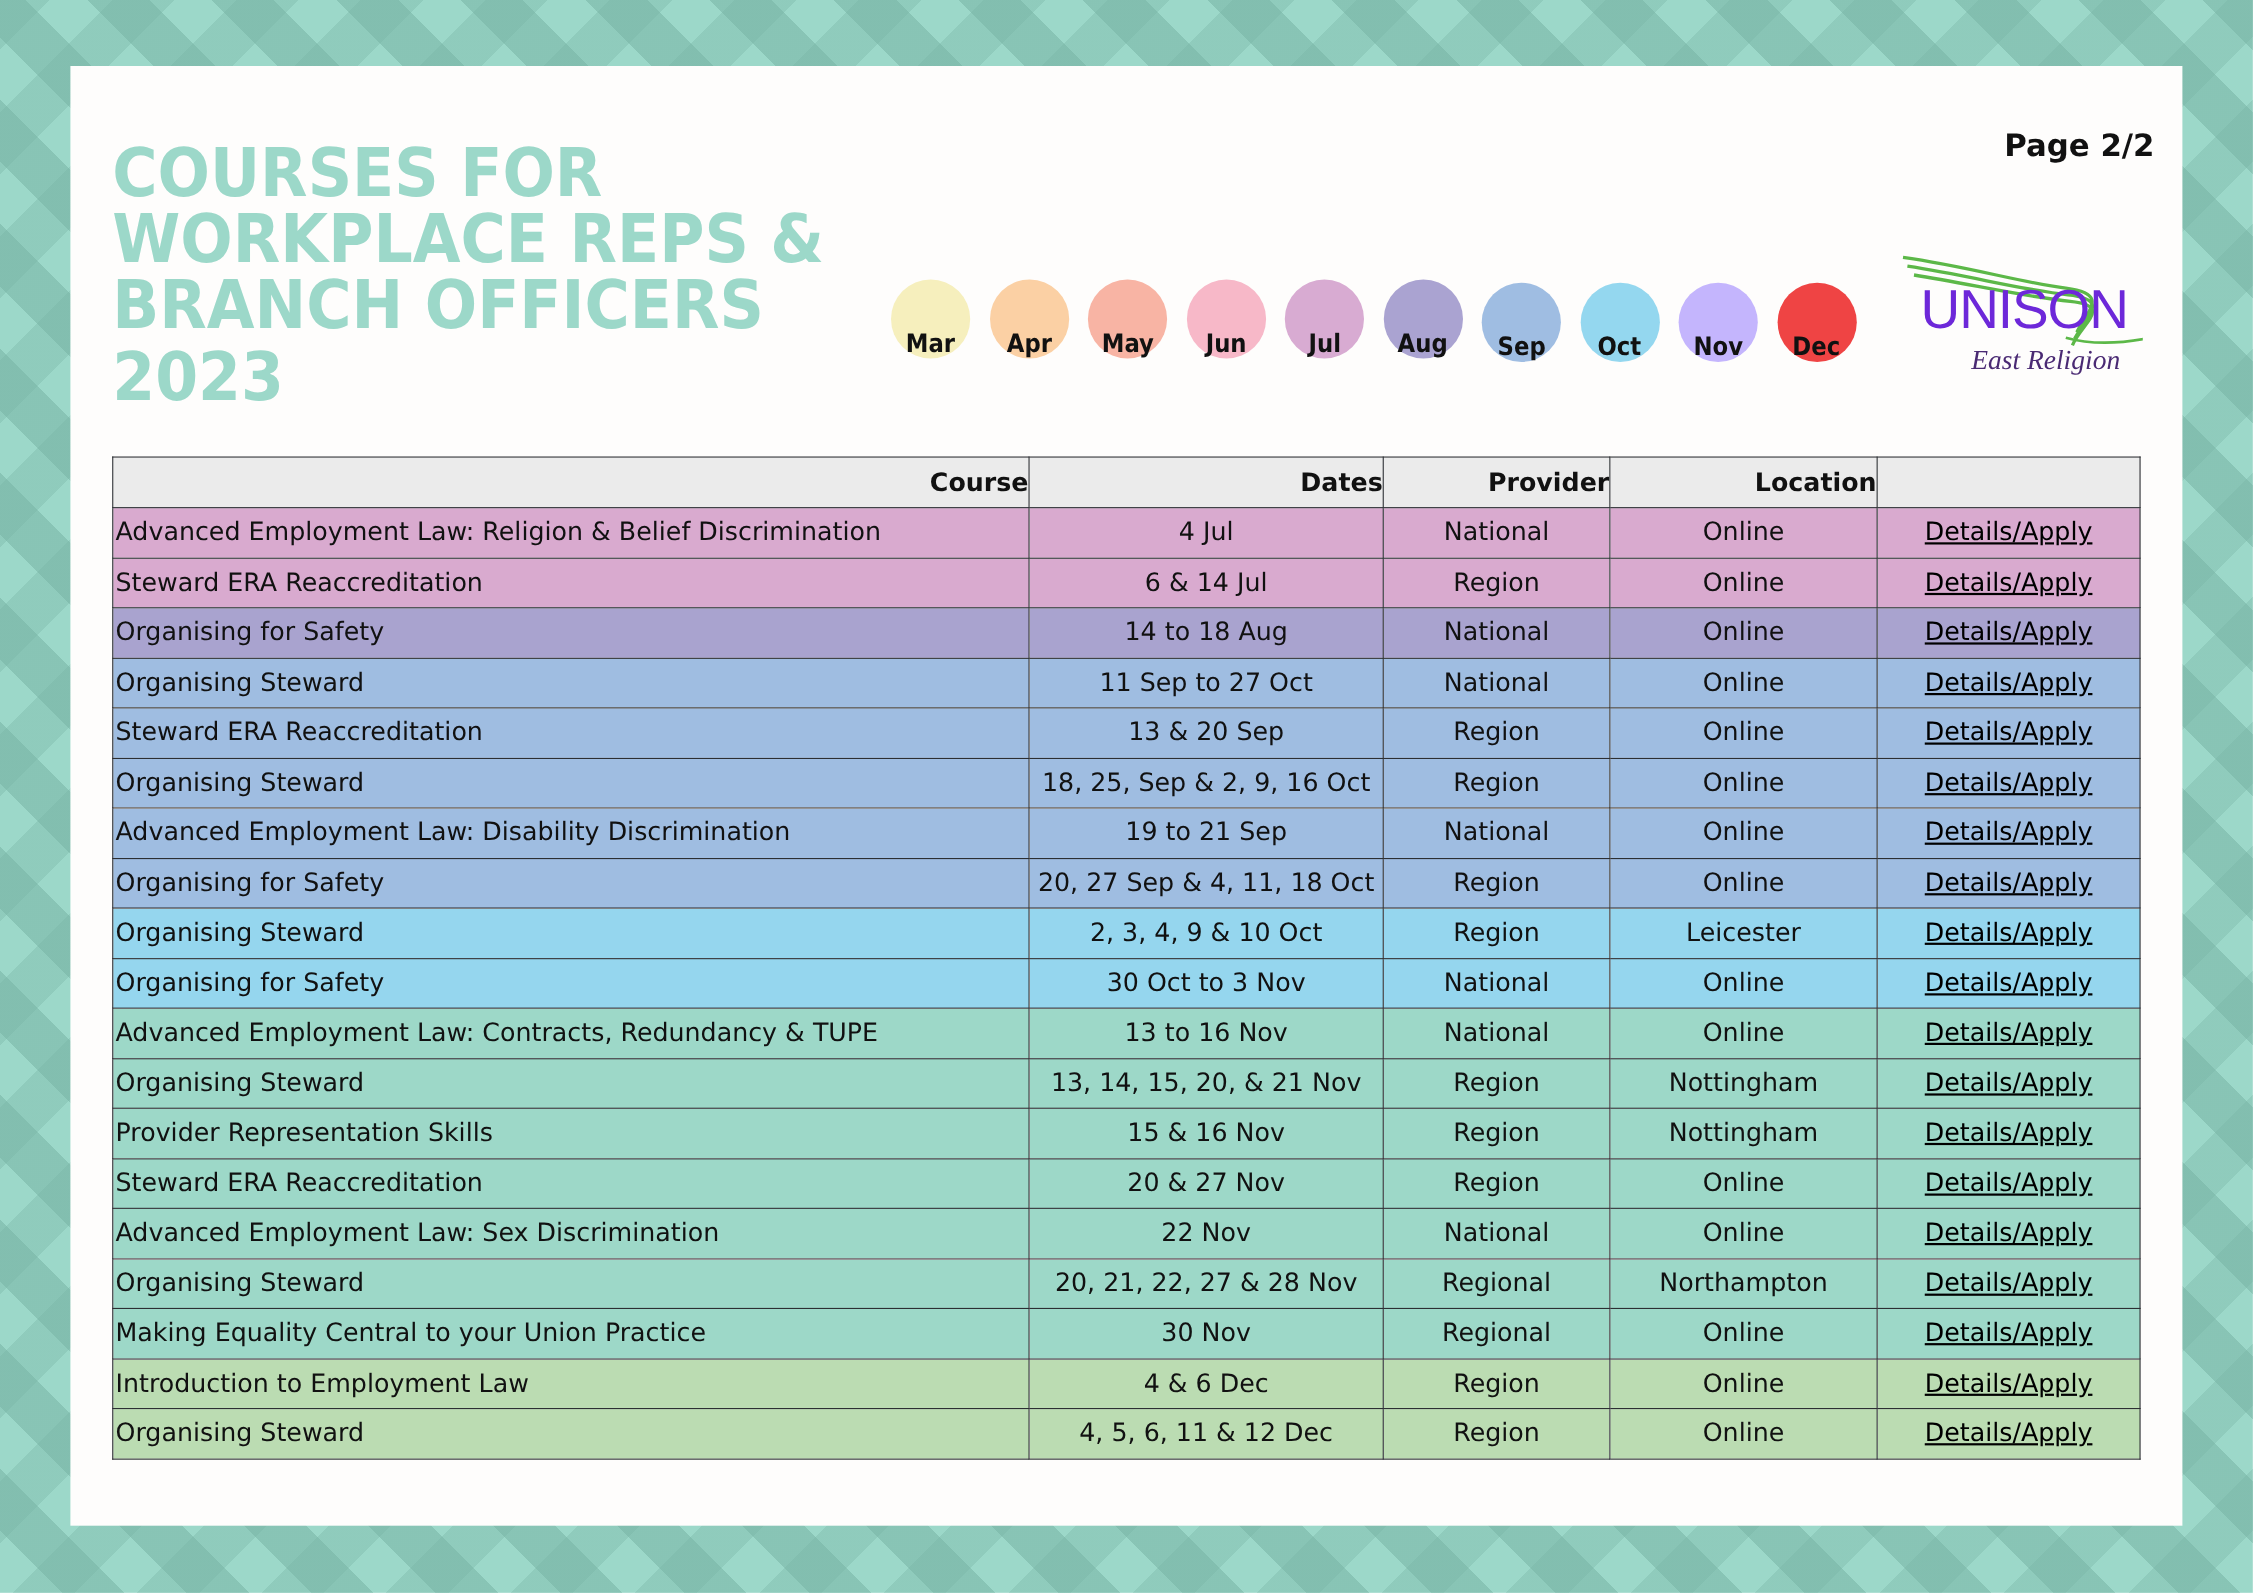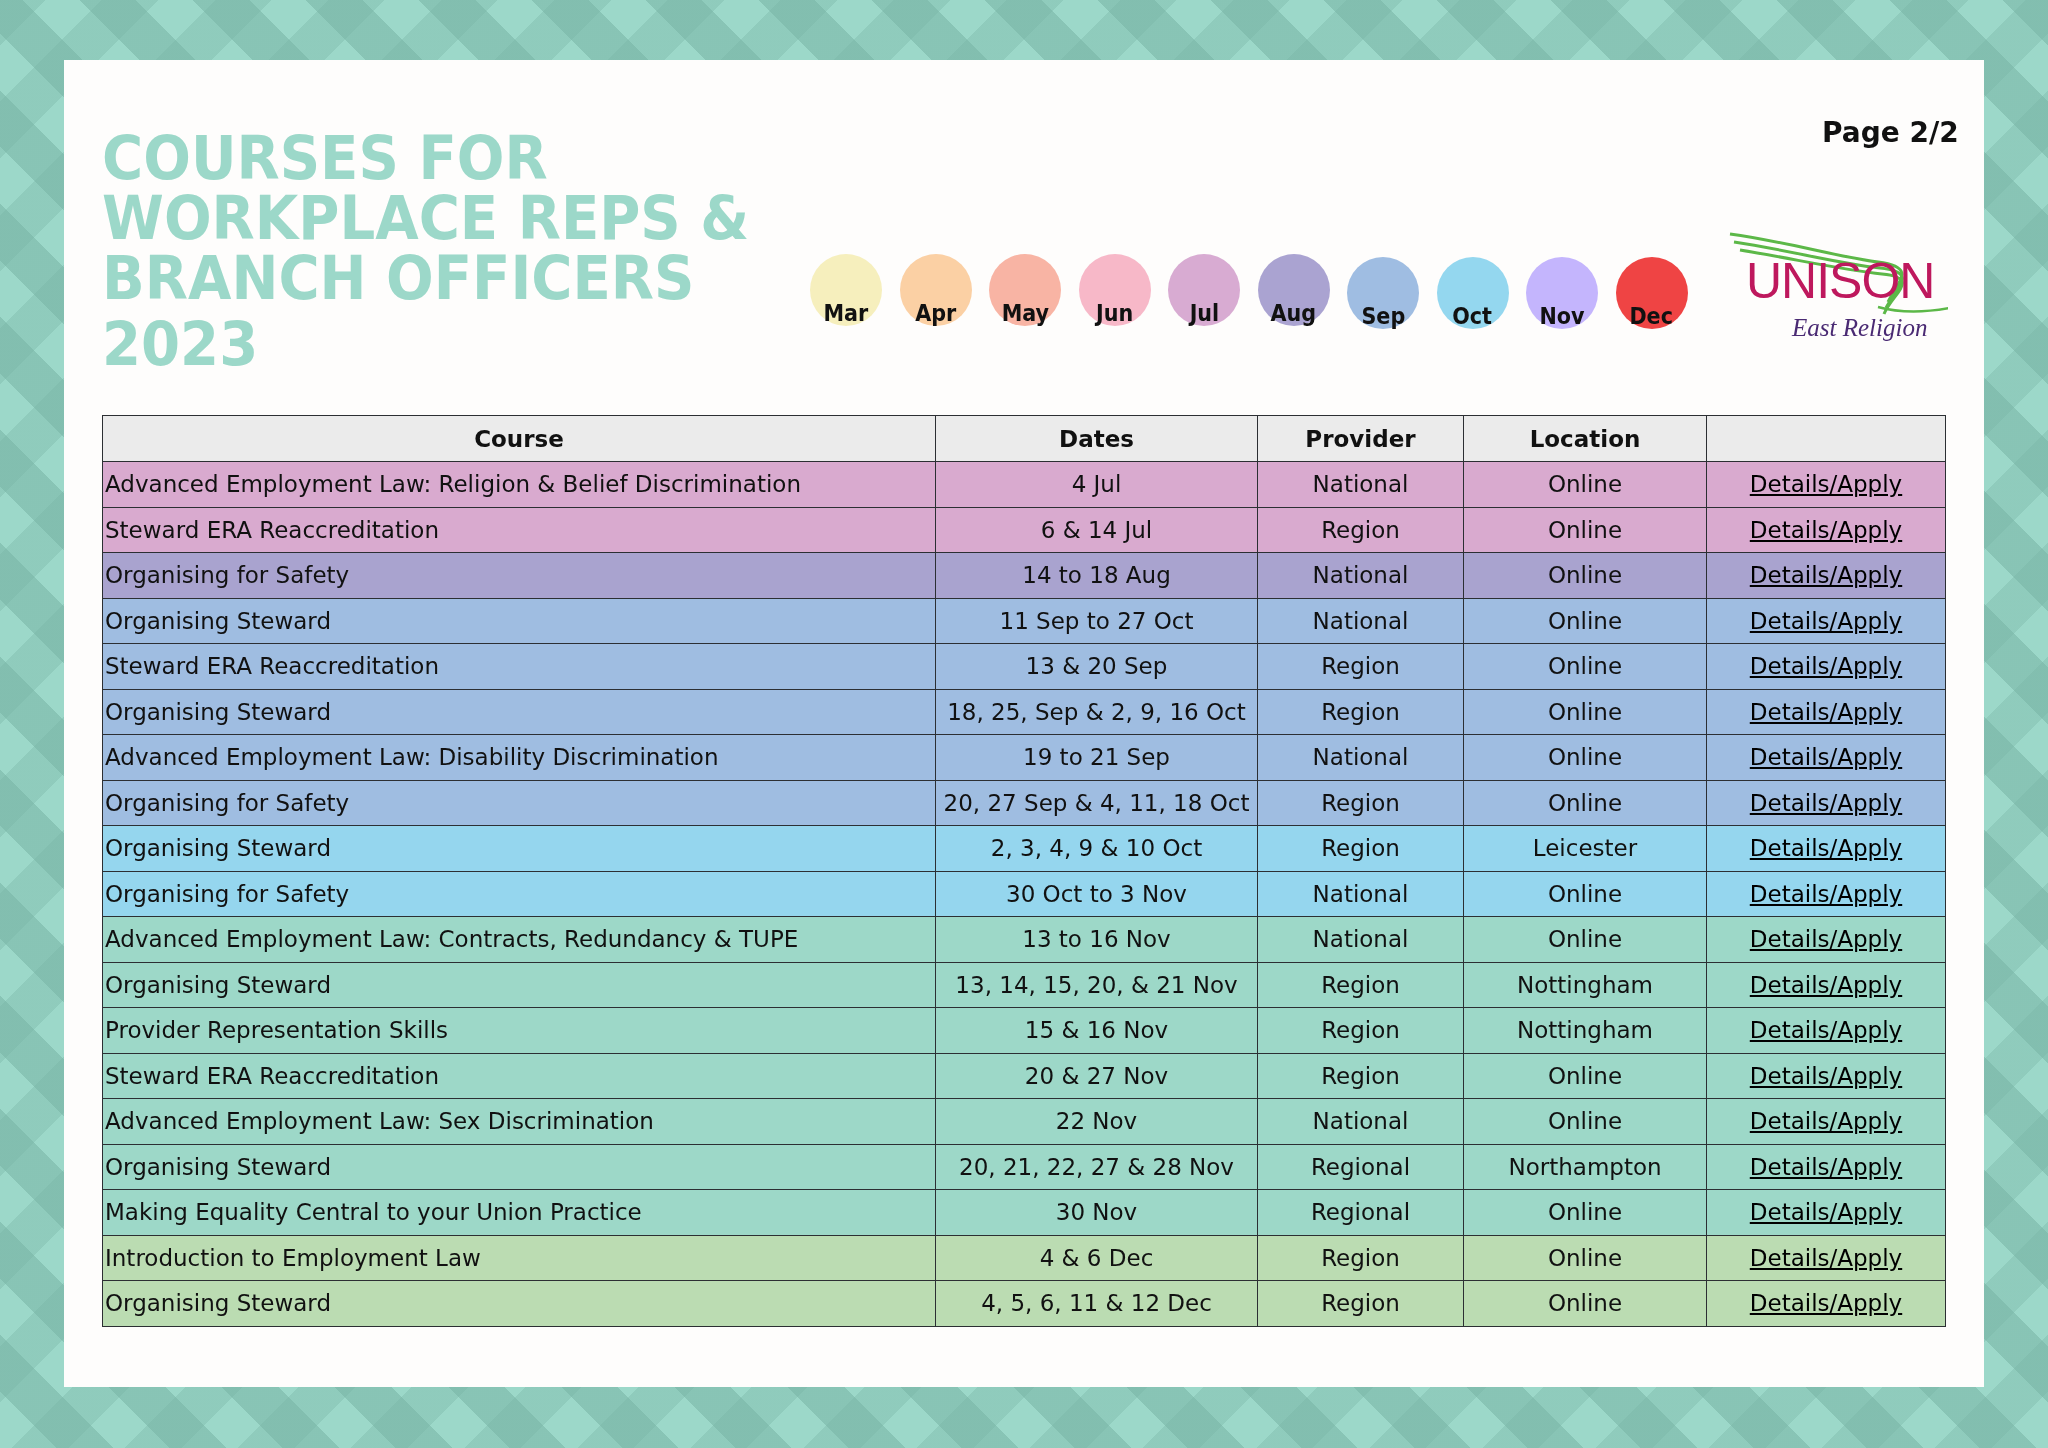--- a/index.html
+++ b/index.html
@@ -29,37 +29,37 @@
   }
   .months { position:absolute; left:810px; top:254px; display:flex; gap:17.5px; }
   .month {
     width:72px; height:72px; border-radius:50%;
     display:flex; align-items:flex-end; justify-content:center;
     font-weight:bold; font-size:23px; color:#111; font-family:"DejaVu Sans", sans-serif;
   }
   .month span { transform:scaleX(0.9); display:inline-block; }
   .logo { position:absolute; left:1728px; top:222px; width:220px; height:125px; }
   .logo .word {
-    position:absolute; left:18px; top:30px; font-size:50px; color:#be185d;
+    position:absolute; left:18px; top:30px; font-size:50px; color:#6d28d9;
     font-family:"Liberation Sans", sans-serif; letter-spacing:-1px;
   }
   .logo .sub {
     position:absolute; left:64px; top:92px; font-size:25px; color:#4a2a73; font-style:italic;
     font-family:"Liberation Serif", serif; white-space:nowrap;
   }
   .logo svg { position:absolute; left:0; top:0; }
   table.courses {
     position:absolute; left:102px; top:415px; width:1843px;
     border-collapse:collapse; table-layout:fixed;
     font-family:"DejaVu Sans", sans-serif; font-size:23px; color:#111;
   }
   table.courses th, table.courses td {
     border:1.5px solid #2c2f33; height:44.5px; padding:0; white-space:nowrap; overflow:hidden;
   }
-  table.courses th { background:#ebebeb; font-weight:bold; text-align:center; height:45px;margin-top:37px; }
+  table.courses th { background:#ebebeb; font-weight:bold; text-align:right; height:45px;margin-top:37px; }
   table.courses td { text-align:center; }
   table.courses td.course { text-align:left; padding-left:2px; }
   table.courses td a { color:#000000; text-decoration:underline; cursor:pointer; }
   col.c1 { width:833px; } col.c2 { width:322px; } col.c3 { width:206px; }
   col.c4 { width:243px; } col.c5 { width:239px; }
 </style>
 </head>
 <body>
 
 <div class="panel"></div>

